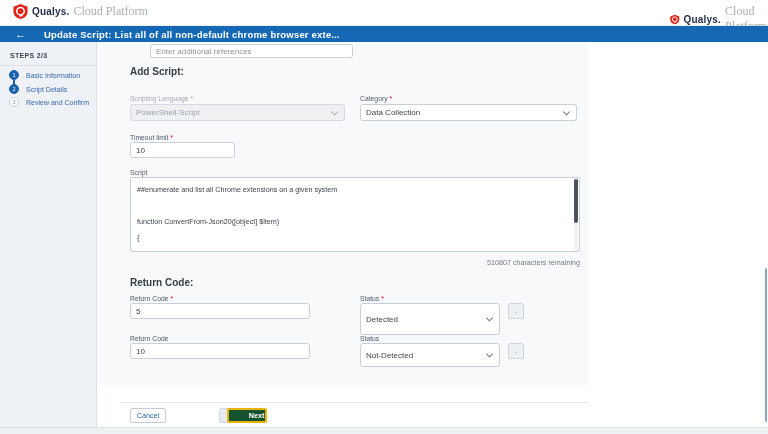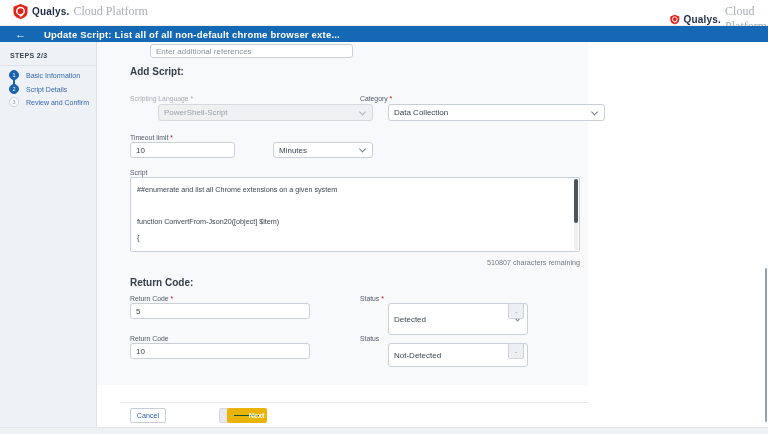--- a/index.html
+++ b/index.html
@@ -35,21 +35,21 @@
   
   .main { position:absolute; left:97px; top:42px; width:491px; height:343px; background:#f8f9fa; }
 
   .fld-label { position:absolute; font-size:6.8px; color:#50596a; white-space:nowrap; }
   .fld-label.gray { color:#a6adb7; }
   .req { color:#d0021b; margin-left:2px; }
   .req.gray { color:#a6adb7; }
 
   .inputbox { position:absolute; background:#fff; border:1px solid #c9cfd8; border-radius:3px; font-size:8px; color:#3c4650; padding:0 5px; font-family:"Liberation Sans",sans-serif; }
   .inputbox::placeholder { color:#8b949e; }
-  .selectbox { position:absolute; background:#fff; border:1px solid #c9cfd8; border-radius:3px; font-size:8px; color:#3c4650; display:flex; align-items:center; padding:0 5px; cursor:pointer;margin-left:28px; }
+  .selectbox { position:absolute; background:#fff; border:1px solid #c9cfd8; border-radius:3px; font-size:8px; color:#3c4650; display:flex; align-items:center; padding:0 5px; cursor:pointer; }
   .selectbox.disabled { background:#eef0f2; color:#9aa2ac; border-color:#d6dade; cursor:default; }
   .selectbox .chev { position:absolute; right:7px; top:50%; width:5px; height:5px; border-right:1px solid #6b7b8d; border-bottom:1px solid #6b7b8d; transform:translateY(-70%) rotate(45deg); }
   .selectbox.disabled .chev { border-color:#aab2bb; }
 
   .sec-heading { position:absolute; font-size:10px; font-weight:bold; color:#333e49; }
 
   .script-box { position:absolute; left:130px; top:177px; width:450px; height:75px; background:#fff; border:1px solid #c9cfd8; border-radius:2px; overflow:hidden; }
   .script-text { position:absolute; left:6px; top:4px; right:8px; font-size:7.2px; line-height:16px; color:#3a4450; white-space:pre; }
   .script-track { position:absolute; right:1px; top:1px; bottom:1px; width:4px; background:#eef0f2; }
   .script-thumb { position:absolute; right:1px; top:1px; width:4px; height:44px; background:#4b545e; border-radius:2px; cursor:pointer; }
@@ -58,21 +58,21 @@
   .info-icon { width:9px; height:9px; border:1px solid #8a95a1; border-radius:50%; color:#8a95a1; font-size:6px; display:flex; align-items:center; justify-content:center; font-style:italic; font-family:"Liberation Serif",serif; }
   .note-text { font-size:7.2px; color:#707a85; }
   .remaining { position:absolute; top:258px; right:188px; font-size:7.2px; color:#707a85; }
 
   .sq-btn { position:absolute; width:16px; height:16px; background:#edf0f3; border:1px solid #ccd3db; border-radius:2px; color:#9aa5b0; font-size:8px; display:flex; align-items:center; justify-content:center; cursor:pointer; }
 
   .hr-footer { position:absolute; left:120px; top:402px; width:468px; height:1px; background:#e4e8ec; }
   .btn { position:absolute; top:408px; height:15px; border-radius:2px; font-size:7.2px; display:flex; align-items:center; justify-content:center; cursor:pointer; font-family:"Liberation Sans",sans-serif; }
   .btn.cancel { left:130px; width:36px; background:#fff; border:1px solid #c6cdd6; color:#2a62a8; }
   .btn.previous { left:176px; width:45px; background:#e6e9ee; border:1px solid #d4d9e0; color:#33618f;margin-left:43px; }
-  .btn.next { left:227px; width:40px; background:#14532d; border:7px solid #eab308; color:#fff; font-weight:bold;padding-left:19px; }
+  .btn.next { left:227px; width:40px; background:#14532d; border:2px solid #eab308; color:#fff; font-weight:bold;padding-left:19px; }
 
   .bottom-strip { position:absolute; left:0; top:427px; width:768px; height:7px; background:#eef1f4; border-top:1px solid #e0e4e9; }
   .page-scrollbar { position:absolute; left:765px; top:268px; width:2px; height:154px; background:#8da2b8; border-radius:1px; cursor:pointer; }
 </style>
 </head>
 <body>
 
 <div class="screen">
 
   <div class="topbar">
@@ -139,24 +139,20 @@
   </div>
   <div class="selectbox" style="left:360px; top:104px; width:217px; height:17px;">
     <span>Data Collection</span>
     <span class="chev"></span>
   </div>
 
   <div class="fld-label" style="left:130px; top:134px;">
     <span>Timeout limit</span><span class="req">*</span>
   </div>
   <input class="inputbox" style="left: 130px; top: 142px; width: 105px; height: 16px;" value="10">
-  <div class="selectbox" style="left:245px; top:142px; width:100px; height:16px;">
-    <span>Minutes</span>
-    <span class="chev"></span>
-  </div>
 
   <div class="fld-label" style="left:130px; top:169px;">Script</div>
   <div class="script-box">
     <div class="script-text">##enumerate and list all Chrome extensions on a given system
 
 function ConvertFrom-Json20([object] $item)
 {
    Add-Type -AssemblyName System.Web.Extensions
    $ps_js = New-Object System.Web.Script.Serialization.JavaScriptSerializer
    return ,$ps_js.DeserializeObject($item)

